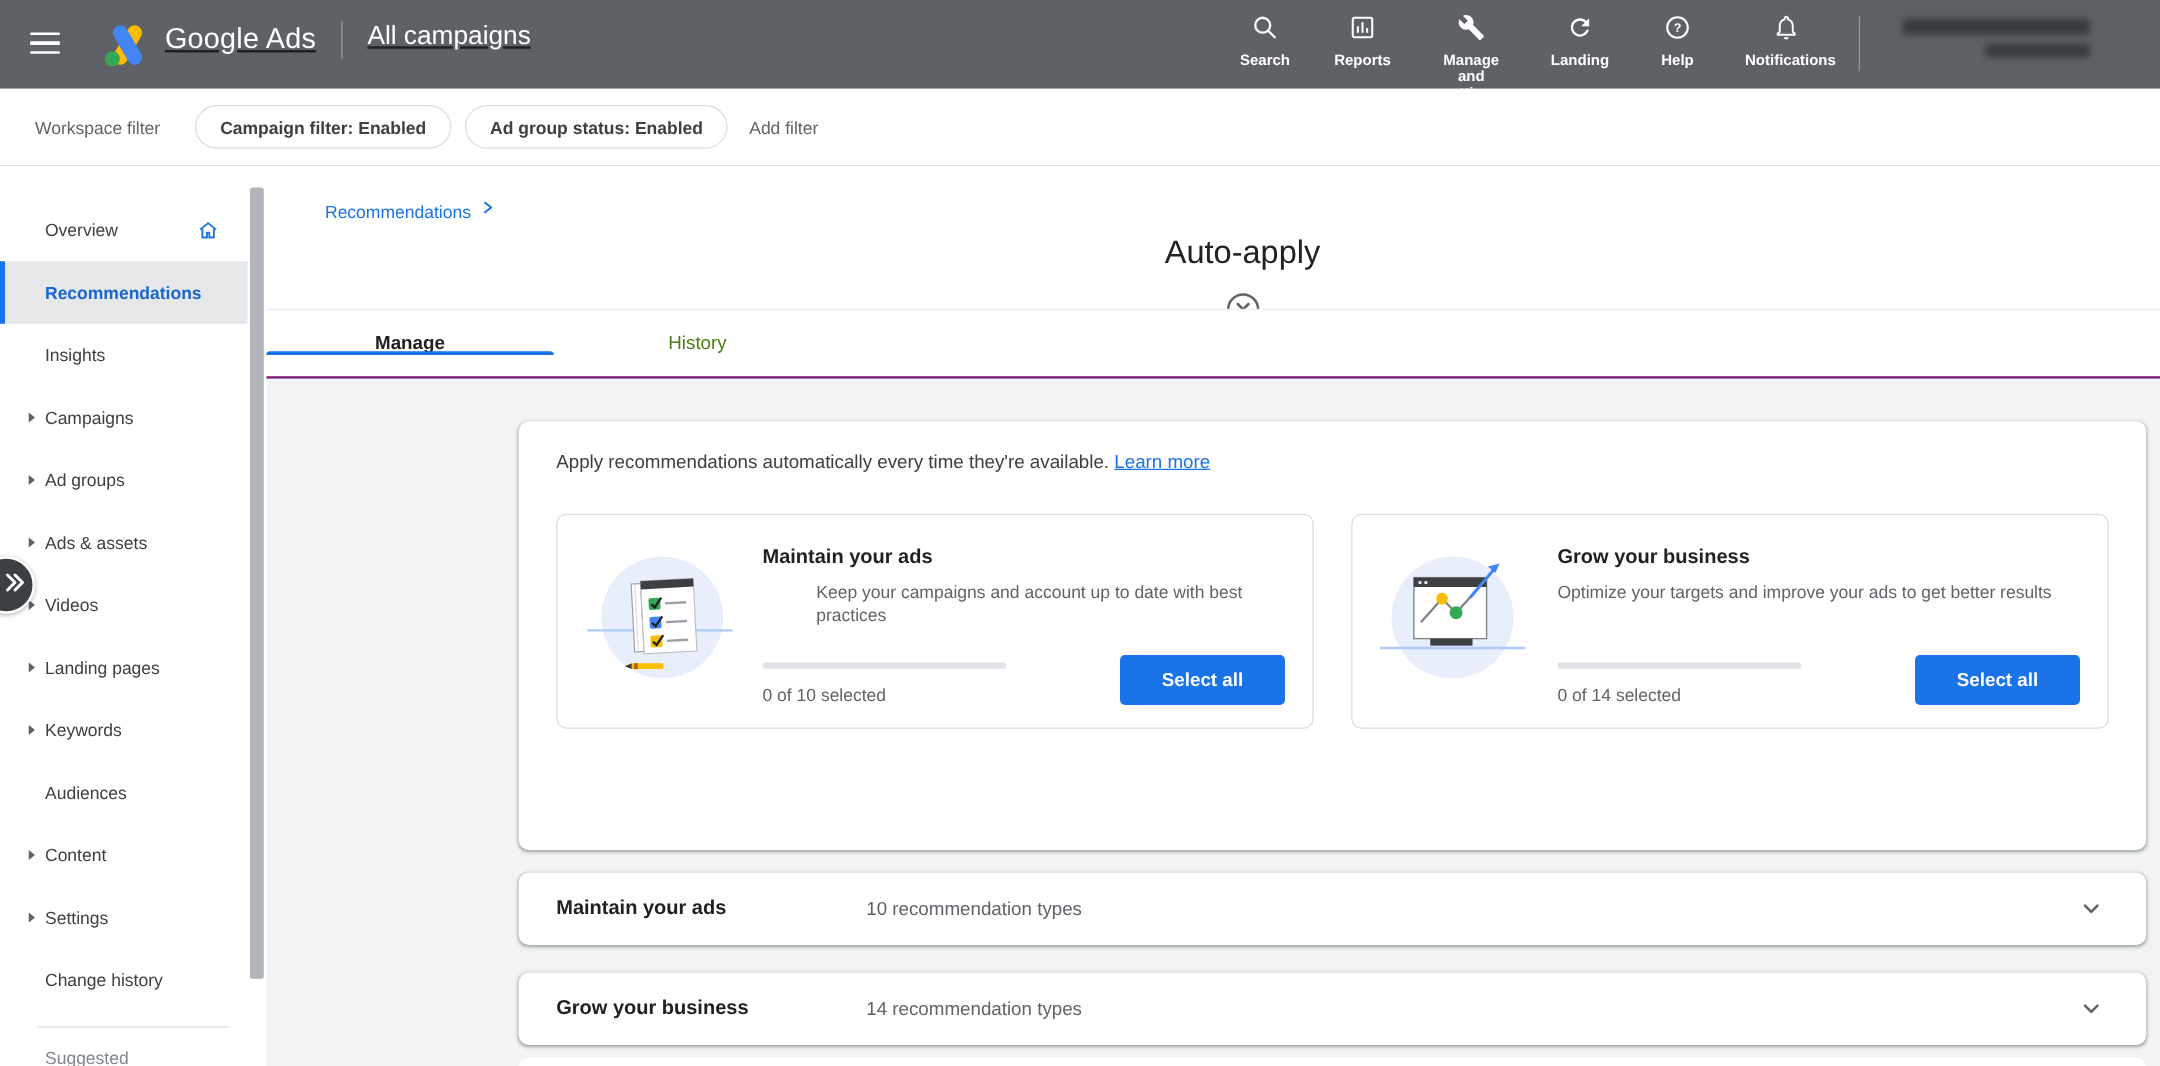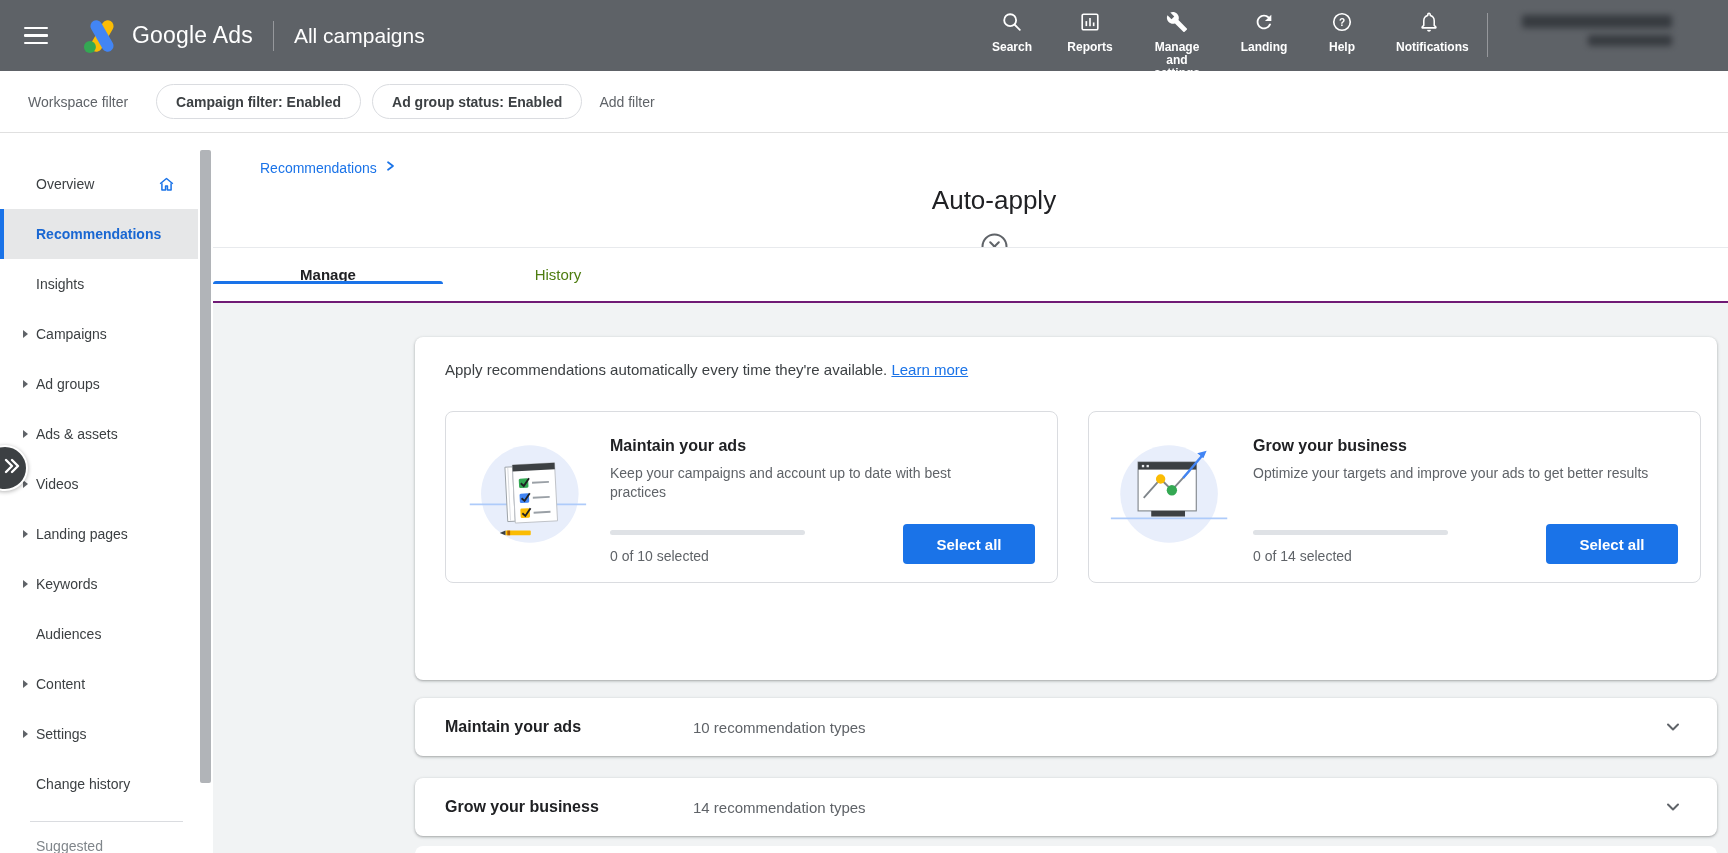--- a/index.html
+++ b/index.html
@@ -2,21 +2,21 @@
 <html><head>
 <meta charset="utf-8">
 <style>
   * { margin:0; padding:0; box-sizing:border-box; }
   html,body { width:1728px; height:853px; overflow:hidden; background:#fff;
               font-family:"Liberation Sans", sans-serif; color:#202124; }
 
   
   .header { height:71px; background:#5e6267; display:flex; align-items:center;
             justify-content:space-between; padding:0 0 0 24px; }
-  .h-left { display:flex; align-items:center; }
+  .h-left { display:flex; align-items:flex-start;text-decoration:underline; }
   .menu-btn { background:none; border:none; cursor:pointer; width:36px; height:36px;
               display:flex; flex-direction:column; justify-content:center; gap:5px; }
   .menu-btn span { display:block; width:24px; height:2.6px; background:#fff; border-radius:1px; }
   .logo-mark { margin-left:22px; display:flex; align-items:center; }
   .product-name { color:#fff; font-size:23px; margin-left:10px; letter-spacing:.2px; }
   .h-sep { width:1px; height:30px; background:rgba(255,255,255,.35); margin:0 20px; }
   .context-name { color:#fff; font-size:21px; }
   .h-right { display:flex; align-items:flex-start; padding-top:11px; height:100%; }
   .nav-item { display:flex; flex-direction:column; align-items:center; cursor:pointer;
               margin:0 15px; min-width:48px; }
@@ -80,31 +80,31 @@
          height:3px; background:#1a73e8; border-radius:3px 3px 0 0; }
 
   .content { flex:1; background:#f1f3f4; padding:34px 11px 0 202px; overflow:hidden; }
 
   .card { background:#fff; border-radius:8px;
           box-shadow:0 1px 2px rgba(60,64,67,.3), 0 1px 3px 1px rgba(60,64,67,.12); }
   .main-card { height:343px; display:flex; flex-direction:column; }
   .card-title-row { height:57px; flex:none; display:flex; align-items:center;
           padding-left:30px; border-bottom:1px solid #e8eaed; }
   .card-title { font-size:18px; font-weight:400; color:#202124; }
-  .card-body { padding:24px 16px 0 30px; }
+  .card-body { padding:24px 30px 0 30px; }
   .card-desc { font-size:15px; color:#3c4043; }
   .learn-more { color:#1a73e8; text-decoration:underline; cursor:pointer; }
   .promo-row { display:flex; gap:30px; margin-top:33px; }
   .promo-card { flex:1; height:172px; border:1px solid #dadce0; border-radius:8px;
           display:flex; gap:22px; padding:16px 22px 18px 20px; background:#fff; }
   .illus { width:122px; flex:none; align-self:center; }
   .promo-main { flex:1; display:flex; flex-direction:column; padding-top:9px; }
   .promo-title { font-size:16px; font-weight:600; color:#202124; }
   .promo-desc { font-size:14px; color:#5f6368; margin-top:9px; line-height:19px; }
-  .promo-card:nth-child(1) .promo-desc { max-width:375px; }
+  .promo-card:nth-child(1) .promo-desc { max-width:375px;margin-left:43px; }
   .promo-card:nth-child(2) .promo-desc { max-width:400px; }
   .progress-row { margin-top:auto; display:flex; align-items:flex-end; }
   .progress-col { display:flex; flex-direction:column; }
   .track { width:195px; height:5px; border-radius:3px; background:#dfe2e6; position:relative; }
   .track-fill { position:absolute; left:0; top:0; bottom:0; border-radius:3px; background:#1a73e8; }
   .sel-text { font-size:14px; color:#5f6368; margin-top:13px; }
   .select-all { margin-left:auto; width:132px; height:40px; border:none; border-radius:4px;
           background:#1a73e8; color:#fff; font-size:15px; font-weight:600; cursor:pointer;
           font-family:"Liberation Sans", sans-serif; }
 

